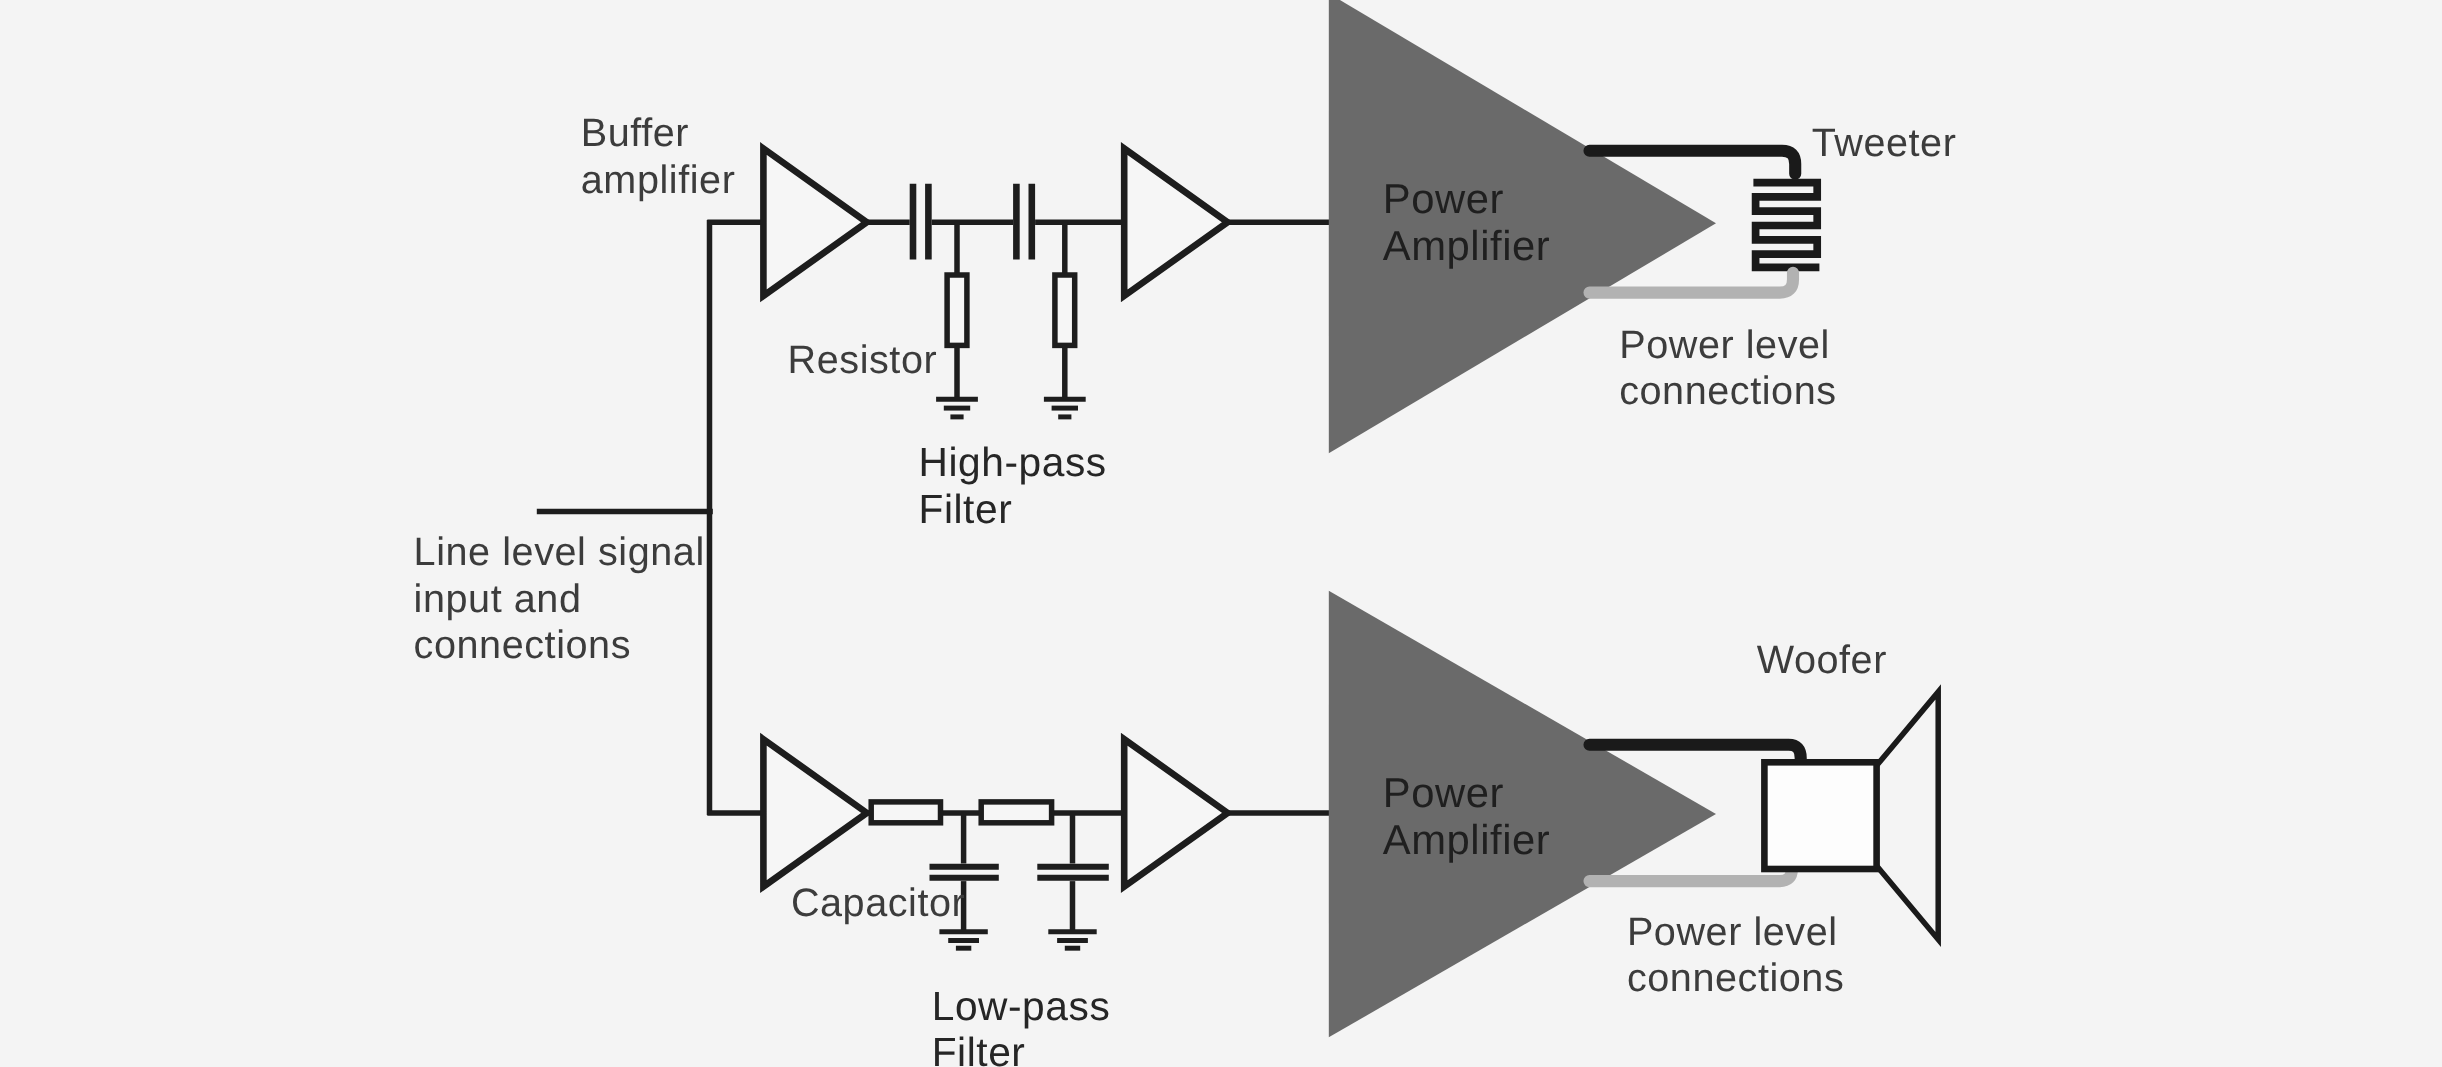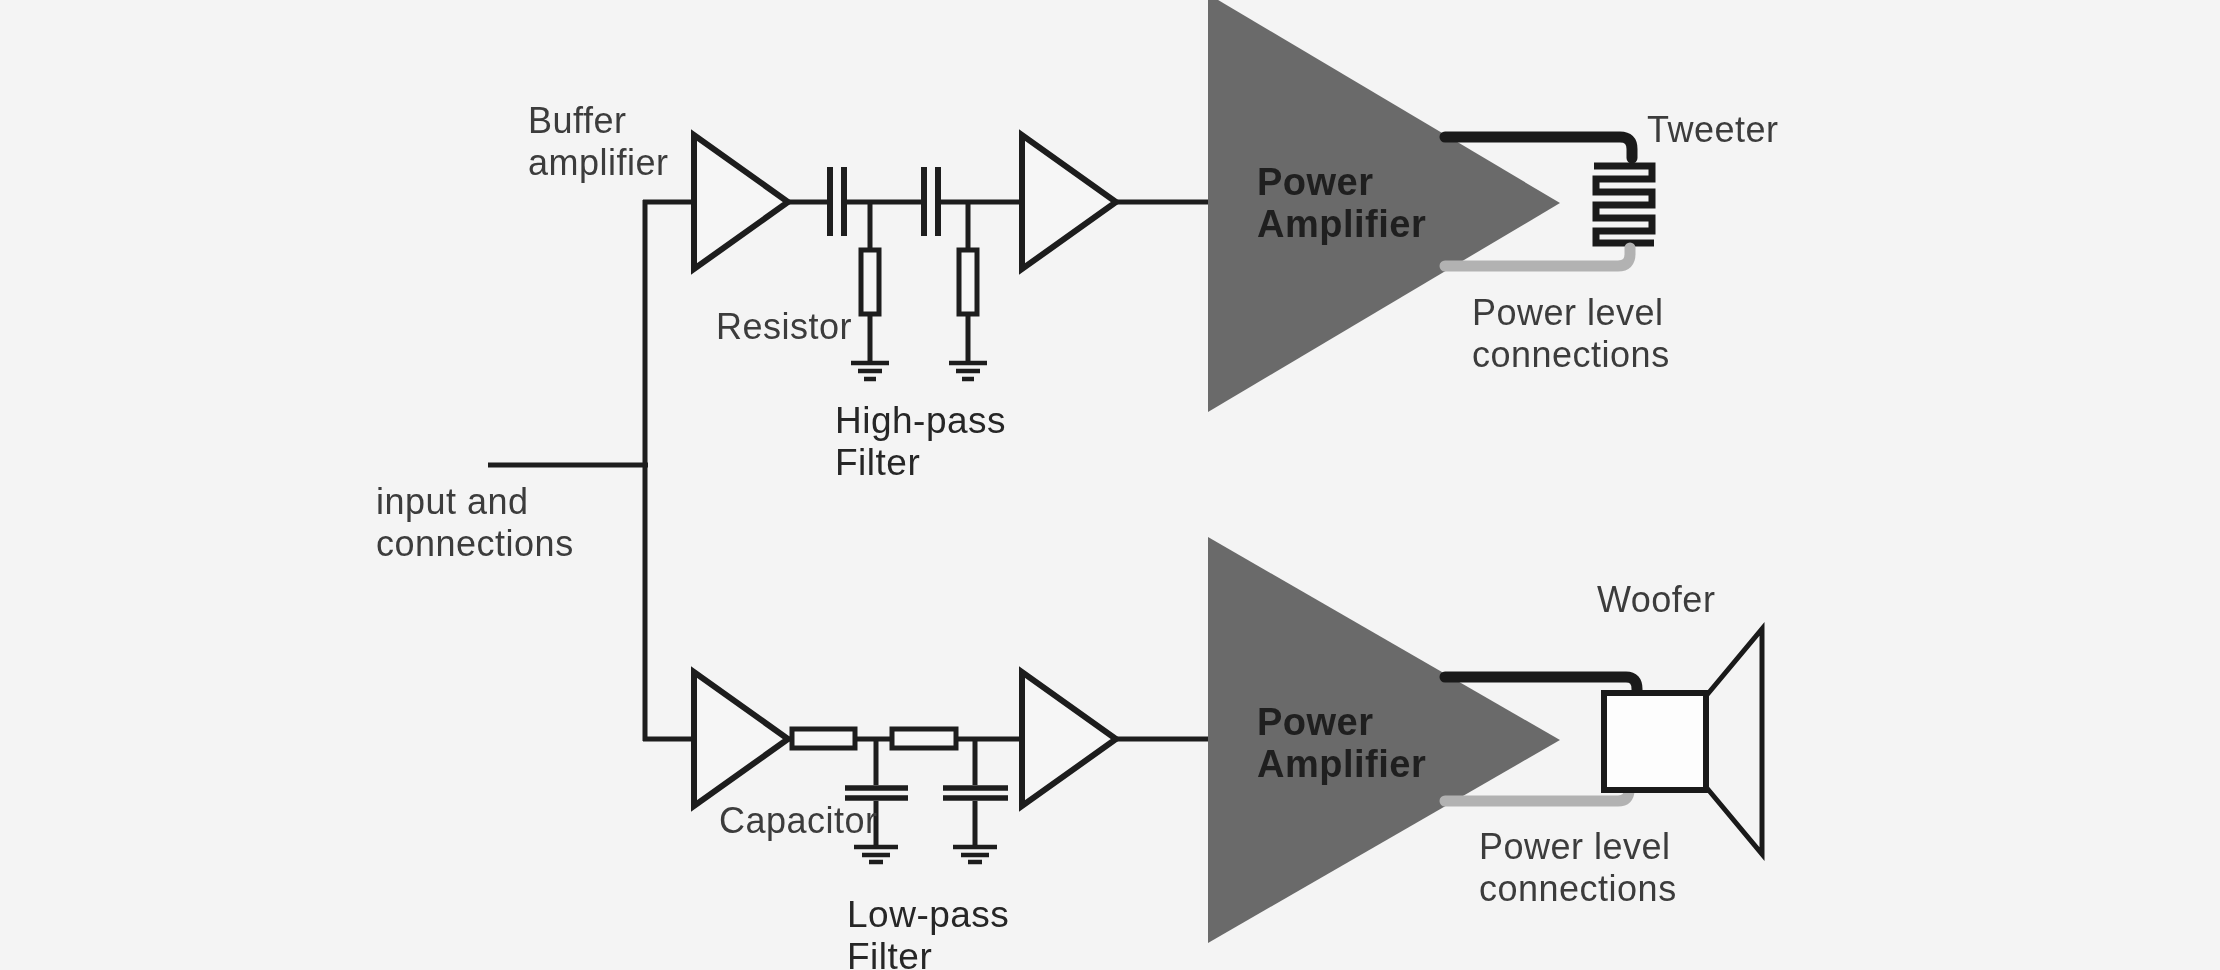--- a/index.html
+++ b/index.html
@@ -35,21 +35,21 @@
     color: #3c3c3c;
     white-space: nowrap;
   }
   .lbl.bold {
     font-weight: 400;
     color: #262626;
     font-size: 37px;
   }
   .lbl.on-amp {
     color: #1f1f1f;
-    font-weight: 700;
+    font-weight: 400;
     font-size: 38px;
     line-height: 42px;
   }
 </style>
 </head>
 <body>
 
 <div id="stage">
 
   <svg class="wires" width="2220" height="970" viewBox="0 0 2220 970" fill="none" stroke="#1d1d1d" stroke-width="5">
@@ -133,20 +133,21 @@
   </div>
 
   <div class="lbl" style="left:716px; top:270px;margin-top:36px;">Resistor</div>
 
   <div class="lbl bold" style="left:835px; top:400px;">
     <div>High-pass</div>
     <div>Filter</div>
   </div>
 
   <div class="lbl" style="left:376px; top:481px;">
+    <div>Line level signal</div>
     <div>input and</div>
     <div>connections</div>
   </div>
 
   <div class="lbl" style="left:719px; top:800px;text-align:right;">Capacitor</div>
 
   <div class="lbl bold" style="left:847px; top:894px;">
     <div>Low-pass</div>
     <div>Filter</div>
   </div>

